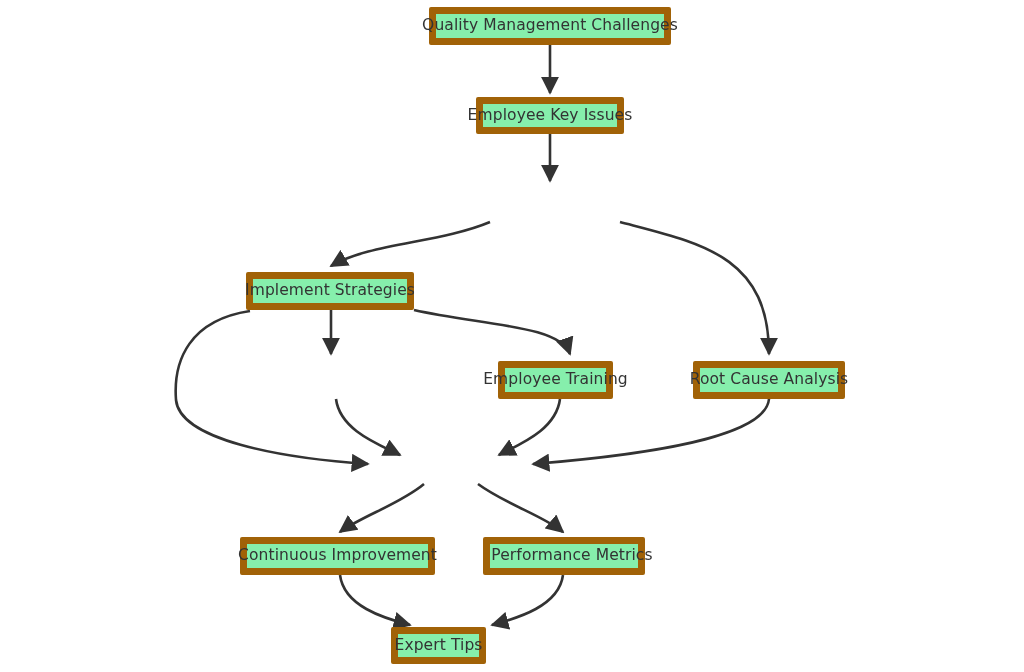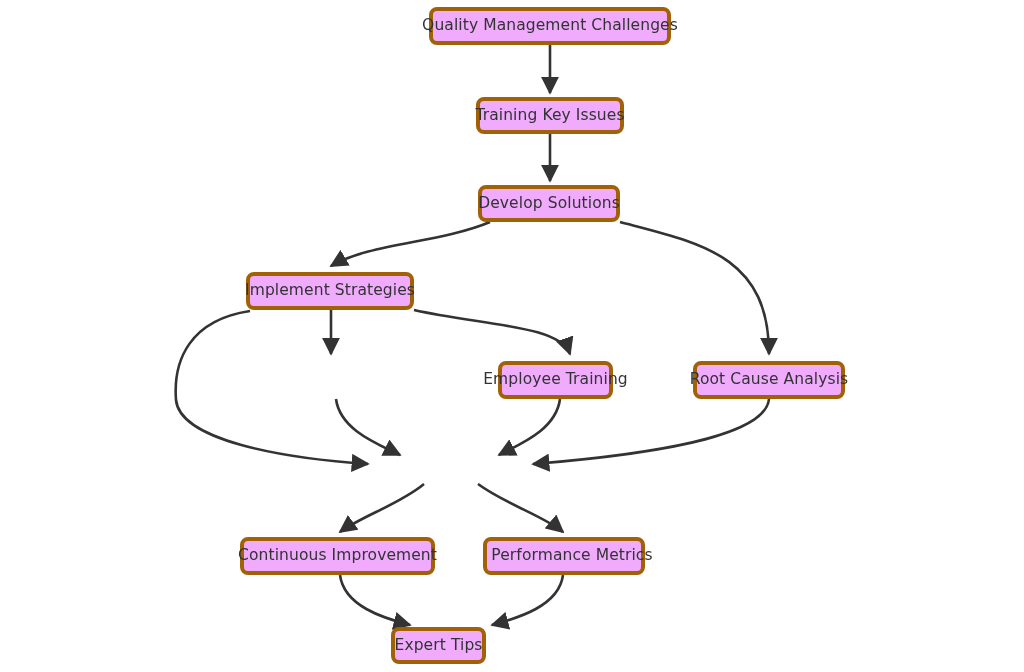--- a/index.html
+++ b/index.html
@@ -27,23 +27,23 @@
     width: 1024px;
     height: 672px;
     pointer-events: none;
   }
   .node {
     position: absolute;
     box-sizing: border-box;
     display: flex;
     align-items: center;
     justify-content: center;
-    background: #f0abfc;
-    border: 4px solid #a16207;
-    border-radius: 8px;
+    background: #86efac;
+    border: 7px solid #a16207;
+    border-radius: 2px;
     color: #333333;
     font-size: 15.5px;
     font-family: "DejaVu Sans", sans-serif;
     line-height: 1;
     white-space: nowrap;
     letter-spacing: 0.1px;
   }
   .node-label {
     display: block;
     padding: 0 9px;
@@ -90,26 +90,23 @@
 
       <path d="M 563,575 C 559,606 518,618 492,625"></path>
     </g>
   </svg>
 
   <div class="node" style="left:429px; top:7px; width:242px; height:38px;">
     <span class="node-label">Quality Management Challenges</span>
   </div>
 
   <div class="node" style="left:476px; top:97px; width:148px; height:37px;">
-    <span class="node-label">Training Key Issues</span>
+    <span class="node-label">Employee Key Issues</span>
   </div>
 
-  <div class="node" style="left:478px; top:185px; width:142px; height:37px;">
-    <span class="node-label">Develop Solutions</span>
-  </div>
 
   <div class="node" style="left:246px; top:272px; width:168px; height:38px;">
     <span class="node-label">Implement Strategies</span>
   </div>
 
 
   <div class="node" style="left:498px; top:361px; width:115px; height:38px;text-align:center;">
     <span class="node-label">Employee Training</span>
   </div>
 

